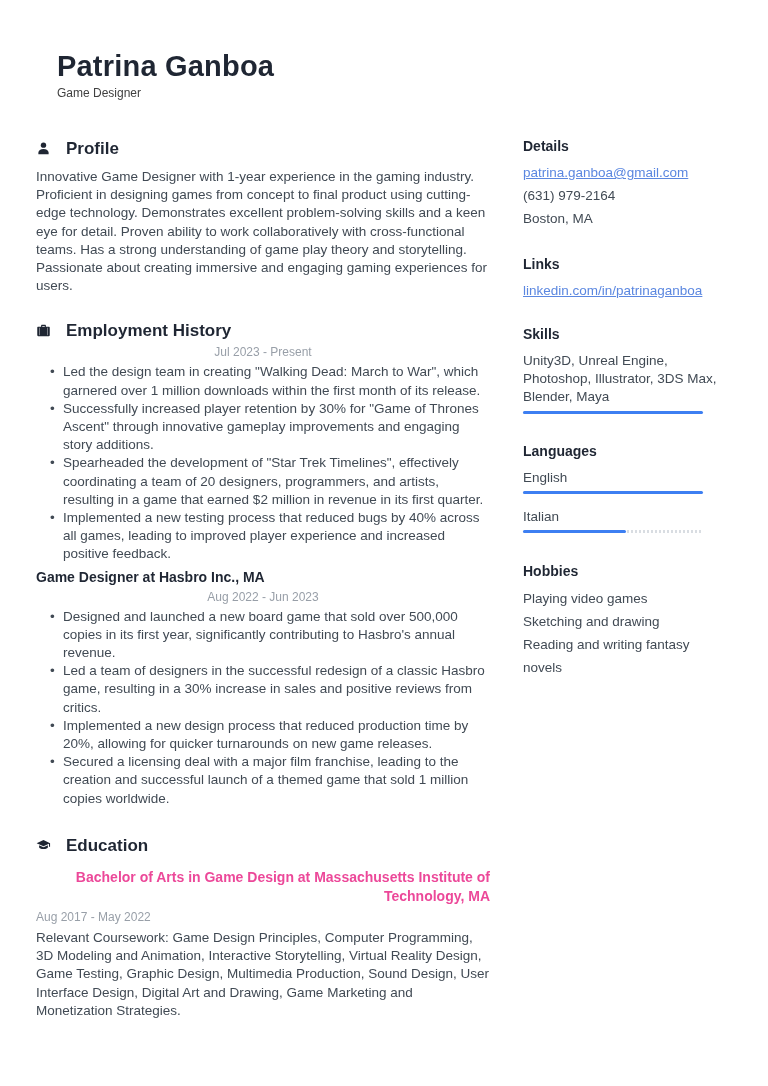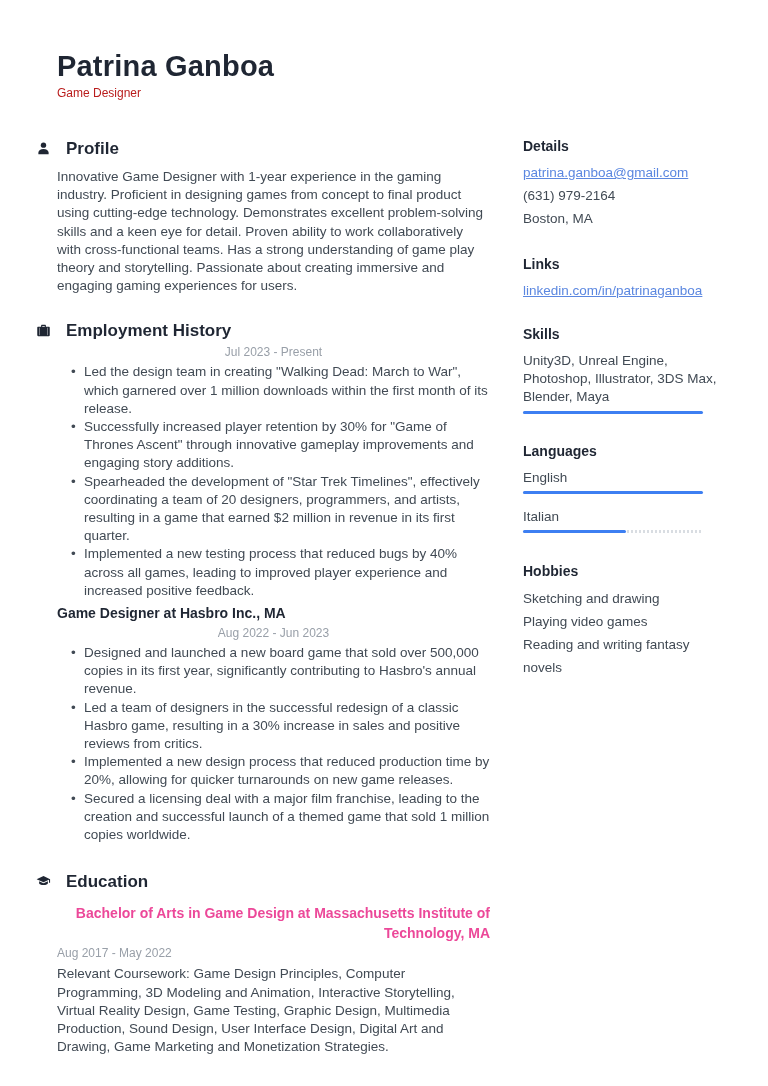--- a/index.html
+++ b/index.html
@@ -9,28 +9,28 @@
     position:relative; width:768px; height:1086px; margin:0 auto;
     background:#ffffff; overflow:hidden;
   }
   .content { display:flex; padding:48px 40px 0 36px; }
   .main { width:454px; }
   .sidebar { width:205px; margin-left:33px; padding-top:89px; }
 
   
   .header { padding-left:21px; }
   .name { font-size:29px; font-weight:bold; color:#1f2633; line-height:36px; letter-spacing:0.2px; }
-  .job-title { font-size:12px; color:#b91c1c; margin-top:2px; }
+  .job-title { font-size:12px; color:#404040; margin-top:2px; }
 
   
   .section-heading { display:flex; align-items:center; gap:15px; }
   .section-heading .icon { width:15px; height:15px; flex:0 0 15px; display:flex; }
   .section-heading .icon svg { width:15px; height:15px; fill:#1f2633; }
   .section-heading h2 { font-size:17px; font-weight:bold; color:#1f2633; line-height:23px; }
-  .section-body { margin-left:21px; }
+  .section-body { }
 
   .sec-profile { margin-top:37px; }
   .sec-profile p { margin-top:8px; font-size:13.5px; line-height:18.2px; color:#414a54; }
 
   .sec-employment { margin-top:24px; }
   .job { }
   .job-heading { font-size:14px; font-weight:bold; color:#1f2633; line-height:19px; margin-top:11px; }
   .job-dates { font-size:12px; color:#989fa8; line-height:16px; margin-top:2px;text-align:center; }
   ul.bullets { list-style:none; margin-top:3px; padding-left:14px; }
   ul.bullets li { position:relative; padding-left:13px; font-size:13.5px; line-height:18.2px; color:#414a54; }
@@ -179,20 +179,20 @@
         <div class="lang-item">
           <div class="lang-name">Italian</div>
           <div class="bar-track">
             <div class="bar-fill" style="width: 57%;"></div>
           </div>
         </div>
       </div>
 
       <div class="side-section sec-hobbies">
         <h3>Hobbies</h3>
+        <div class="hobby">Playing video games</div>
         <div class="hobby">Sketching and drawing</div>
-        <div class="hobby">Playing video games</div>
         <div class="hobby">Reading and writing fantasy novels</div>
       </div>
 
     </div>
   </div>
 </div>
 
 </body></html>

